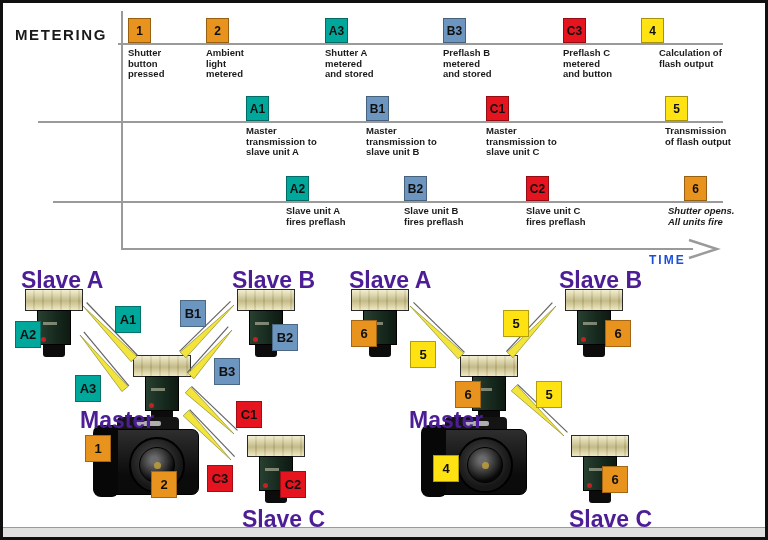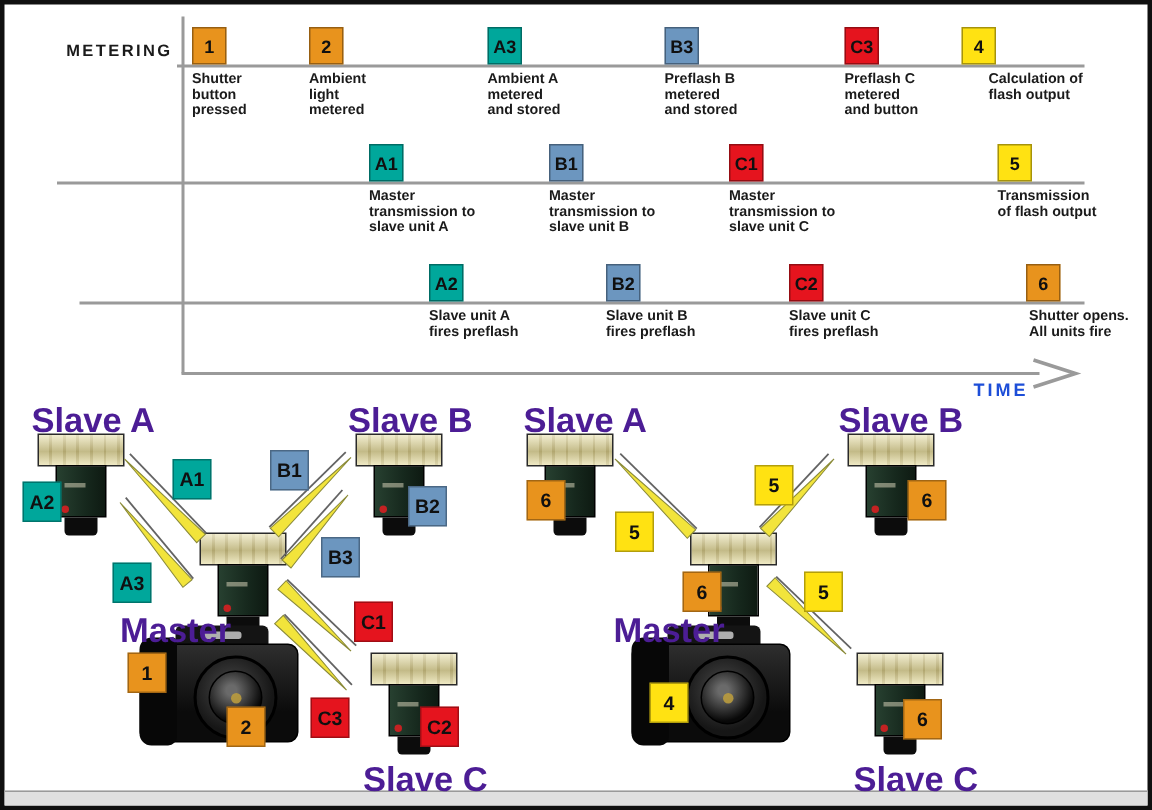--- a/index.html
+++ b/index.html
@@ -1,20 +1,20 @@
 <!DOCTYPE html>
 <html><head>
 <meta charset="utf-8">
 <style>
   html,body{margin:0;padding:0;background:#fff}
   #stage{position:relative;width:768px;height:540px;background:#fff;border:3px solid #101010;
          box-sizing:border-box;overflow:hidden;font-family:"Liberation Sans","DejaVu Sans",sans-serif}
   .hline{position:absolute;height:2px;background:#9a9a9a;z-index:1}
   #vline{position:absolute;width:2px;background:#9a9a9a;z-index:1}
-  .row-label{position:absolute;left:0;width:112px;text-align:right;font-weight:bold;font-size:11px;
+  .row-label{position:absolute;left:12px;width:112px;text-align:left;font-weight:bold;font-size:15px;
              letter-spacing:1.6px;line-height:13px;color:#1a1a1a;white-space:pre;z-index:2}
   .evt-box{position:absolute;width:23px;height:25px;display:flex;align-items:center;justify-content:center;
            font-weight:bold;font-size:12px;color:#101010;border:1px solid rgba(0,0,0,.35);box-sizing:border-box;z-index:2}
   .evt-cap{position:absolute;font-weight:bold;font-size:9.5px;line-height:10.5px;color:#1a1a1a;white-space:pre-line;z-index:2}
   #time-label{position:absolute;font-weight:bold;font-size:12px;letter-spacing:2px;color:#1d4ed8;z-index:2}
   #time-arrow{position:absolute;z-index:2}
   .setup-title{position:absolute;font-weight:bold;font-size:23px;color:#4c1d95;z-index:7;white-space:nowrap}
   .tag{position:absolute;width:26px;height:27px;display:flex;align-items:center;justify-content:center;
        font-weight:bold;font-size:13px;color:#101010;border:1px solid rgba(0,0,0,.3);box-sizing:border-box;z-index:6}
   .flash{position:absolute;width:62px;height:68px;z-index:3}
@@ -75,21 +75,21 @@
     <div class="hline" style="left: 115px; top: 40px; width: 605px;"></div>
     <div class="evt-box" style="left: 125px; top: 15px; background: rgb(232, 147, 29);">1</div>
     <div class="evt-cap" style="left: 125px; top: 45px;">Shutter
 button
 pressed</div>
     <div class="evt-box" style="left: 203px; top: 15px; background: rgb(232, 147, 29);">2</div>
     <div class="evt-cap" style="left: 203px; top: 45px;">Ambient
 light
 metered</div>
     <div class="evt-box" style="left: 322px; top: 15px; background: rgb(0, 167, 155);">A3</div>
-    <div class="evt-cap" style="left: 322px; top: 45px;">Ambient A
+    <div class="evt-cap" style="left: 322px; top: 45px;">Shutter A
 metered
 and stored</div>
     <div class="evt-box" style="left: 440px; top: 15px; background: rgb(108, 150, 191);">B3</div>
     <div class="evt-cap" style="left: 440px; top: 45px;">Preflash B
 metered
 and stored</div>
     <div class="evt-box" style="left: 560px; top: 15px; background: rgb(229, 20, 30);">C3</div>
     <div class="evt-cap" style="left: 560px; top: 45px;">Preflash C
 metered
 and button</div>
@@ -116,21 +116,21 @@
     <div class="evt-box" style="left: 283px; top: 173px; background: rgb(0, 167, 155);">A2</div>
     <div class="evt-cap" style="left: 283px; top: 203px;">Slave unit A
 fires preflash</div>
     <div class="evt-box" style="left: 401px; top: 173px; background: rgb(108, 150, 191);">B2</div>
     <div class="evt-cap" style="left: 401px; top: 203px;">Slave unit B
 fires preflash</div>
     <div class="evt-box" style="left: 523px; top: 173px; background: rgb(229, 20, 30);">C2</div>
     <div class="evt-cap" style="left: 523px; top: 203px;">Slave unit C
 fires preflash</div>
     <div class="evt-box" style="left: 681px; top: 173px; background: rgb(232, 147, 29);">6</div>
-    <div class="evt-cap" style="left: 683px; top: 203px;">Shutter opens.
+    <div class="evt-cap" style="left: 665px; top: 203px; font-style: italic;">Shutter opens.
 All units fire</div>
     <div class="flash" style="left: 22px; top: 286px;">
       <div class="f-head"></div>
       <div class="f-body"></div>
       <div class="f-logo"></div>
       <div class="f-led"></div>
       <div class="f-foot"></div>
     </div>
     <div class="flash" style="left: 234px; top: 286px;">
       <div class="f-head"></div>

